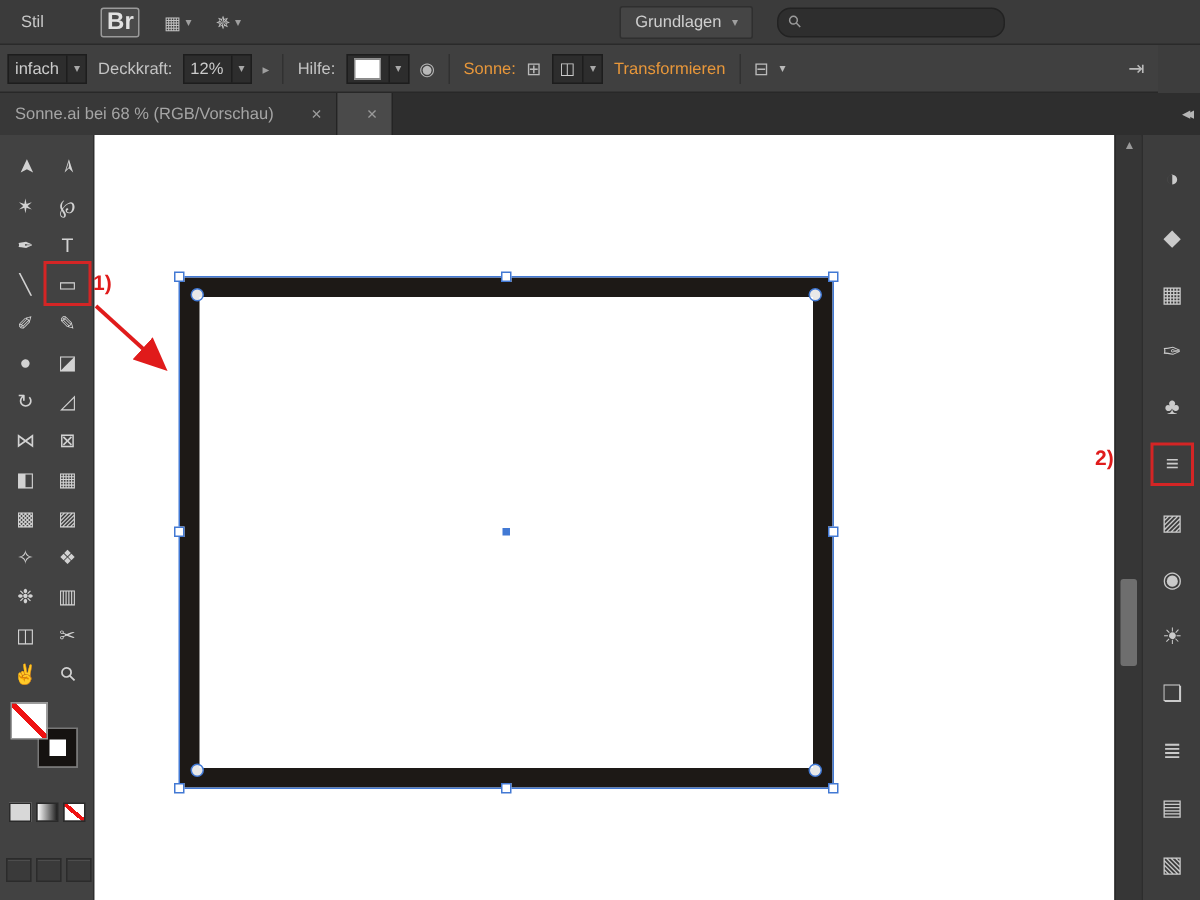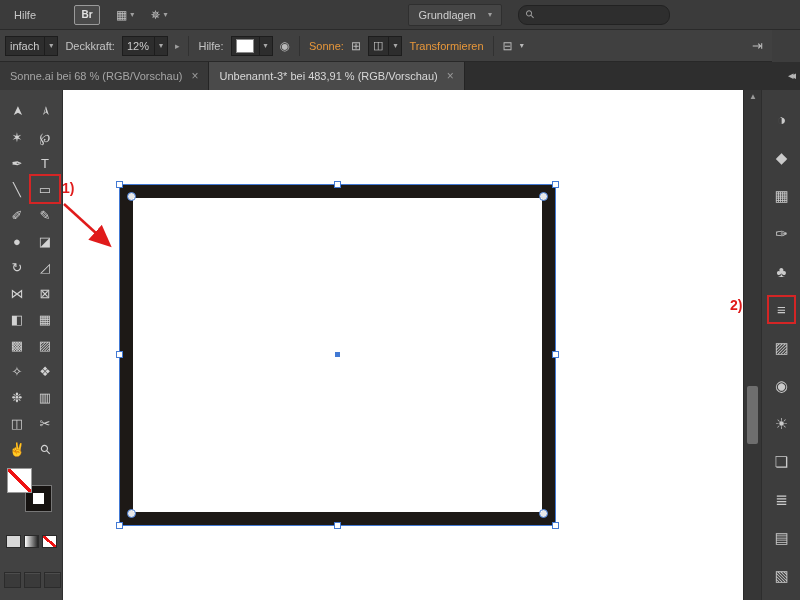--- a/index.html
+++ b/index.html
@@ -7,25 +7,25 @@
     width:800px;height:600px;position:relative;overflow:hidden;
     background:#3d3d3d;font-family:"Liberation Sans",sans-serif;
     -webkit-user-select:none;user-select:none;
   }
   
   .menubar{position:absolute;left:0;top:0;width:800px;height:30px;background:#3b3b3b;
     border-bottom:1px solid #2a2a2a;display:flex;align-items:center;gap:16px;
     padding:0 10px;box-sizing:border-box;color:#c8c8c8;font-size:11px;}
   .menu-item{padding:2px 4px;}
   .br-btn{margin-left:18px;width:24px;height:18px;border:1px solid #9a9a9a;border-radius:2px;
-    background:#4a4a4a;color:#e2e2e2;font-size:10px;font-weight:bold;
+    background:#4a4a4a;color:#e2e2e2;font-size:16px;font-weight:bold;
     display:flex;align-items:center;justify-content:center;}
   .mb-ic{display:flex;align-items:center;gap:3px;color:#c0c0c0;font-size:12px;}
   .mb-ic .car{font-size:8px;color:#9f9f9f;}
-  .workspace{margin-left:auto;display:flex;align-items:center;gap:12px;height:20px;
+  .workspace{margin-left:auto;display:flex;align-items:center;gap:7px;height:20px;
     padding:0 9px;background:#454545;border:1px solid #2f2f2f;border-radius:2px;color:#cfcfcf;}
   .workspace .car{font-size:8px;color:#9f9f9f;}
   .searchbox{width:136px;height:18px;background:#2e2e2e;border:1px solid #222;
     border-radius:9px;display:flex;align-items:center;padding:0 7px;gap:5px;}
   .searchbox .mag{color:#9a9a9a;font-size:11px;display:inline-block;transform:rotate(-45deg);}
   .searchbox input{flex:1;background:transparent;border:none;outline:none;color:#ddd;
     font-size:11px;font-family:"Liberation Sans",sans-serif;min-width:0;}
   .mb-spacer{width:104px;}
   
   .controlbar{position:absolute;left:0;top:30px;width:772px;height:32px;background:#404040;
@@ -39,21 +39,21 @@
   .tinyarrow{color:#9f9f9f;font-size:9px;}
   .sep{width:1px;height:20px;background:#313131;margin:0 2px;}
   .olink{color:#e8973a;}
   .gico{color:#b9b9b9;font-size:12px;}
   .gico.sm{font-size:8px;}
   .dockend{margin-left:auto;margin-right:4px;color:#b9b9b9;font-size:13px;}
   .swatch-white{width:16px;height:12px;background:#fff;border:1px solid #8a8a8a;display:inline-block;}
   
   .tabbar{position:absolute;left:0;top:62px;width:800px;height:28px;background:#2e2e2e;
     border-bottom:1px solid #232323;display:flex;font-size:11px;}
-  .tab{display:flex;align-items:center;padding:0 10px;border-right:1px solid #242424;white-space:nowrap;}
+  .tab{display:flex;align-items:center;padding:0 10px;border-right:1px solid #242424;white-space:nowrap;gap:16px;}
   .tab.inactive{background:#383838;color:#a5a5a5;}
   .tab.active{background:#4a4a4a;color:#d8d8d8;}
   .tab .x{margin-left:9px;color:#9a9a9a;font-size:12px;}
   .collapse{position:absolute;right:7px;top:69px;color:#b5b5b5;font-size:11px;letter-spacing:-3px;}
   
   .toolbar{position:absolute;left:0;top:90px;width:62px;height:510px;background:#424242;
     border-right:1px solid #2e2e2e;}
   .tools{display:grid;grid-template-columns:28px 28px;grid-auto-rows:26px;justify-content:center;padding-top:8px;}
   .tool{display:flex;align-items:center;justify-content:center;color:#d2d2d2;font-size:13px;}
   .tool.up{transform:rotate(-90deg);}
@@ -97,21 +97,21 @@
   
   .overlay{position:absolute;left:0;top:0;width:800px;height:600px;pointer-events:none;z-index:50;}
   .ann{position:absolute;color:#e01b1b;font-size:14px;font-weight:bold;z-index:51;pointer-events:none;}
   #ann1{left:62px;top:180px;}
   #ann2{left:730px;top:297px;}
 </style>
 </head>
 <body>
 
 <div class="menubar">
-  <span class="menu-item">Hilfe</span>
+  <span class="menu-item">Stil</span>
   <span class="br-btn">Br</span>
   <span class="mb-ic">
     <span>▦</span>
     <span class="car">▾</span>
   </span>
   <span class="mb-ic">
     <span>✵</span>
     <span class="car">▾</span>
   </span>
   <span class="workspace">
@@ -156,21 +156,20 @@
   <span class="gico sm">▾</span>
   <span class="dockend">⇥</span>
 </div>
 
 <div class="tabbar">
   <div class="tab inactive">
     <span>Sonne.ai bei 68 % (RGB/Vorschau)</span>
     <span class="x">×</span>
   </div>
   <div class="tab active">
-    <span>Unbenannt-3* bei 483,91 % (RGB/Vorschau)</span>
     <span class="x">×</span>
   </div>
 </div>
 <span class="collapse">◂◂</span>
 
 <div class="toolbar">
   <div class="tools">
     <div class="tool up">➤</div>
     <div class="tool up">➢</div>
     <div class="tool">✶</div>

